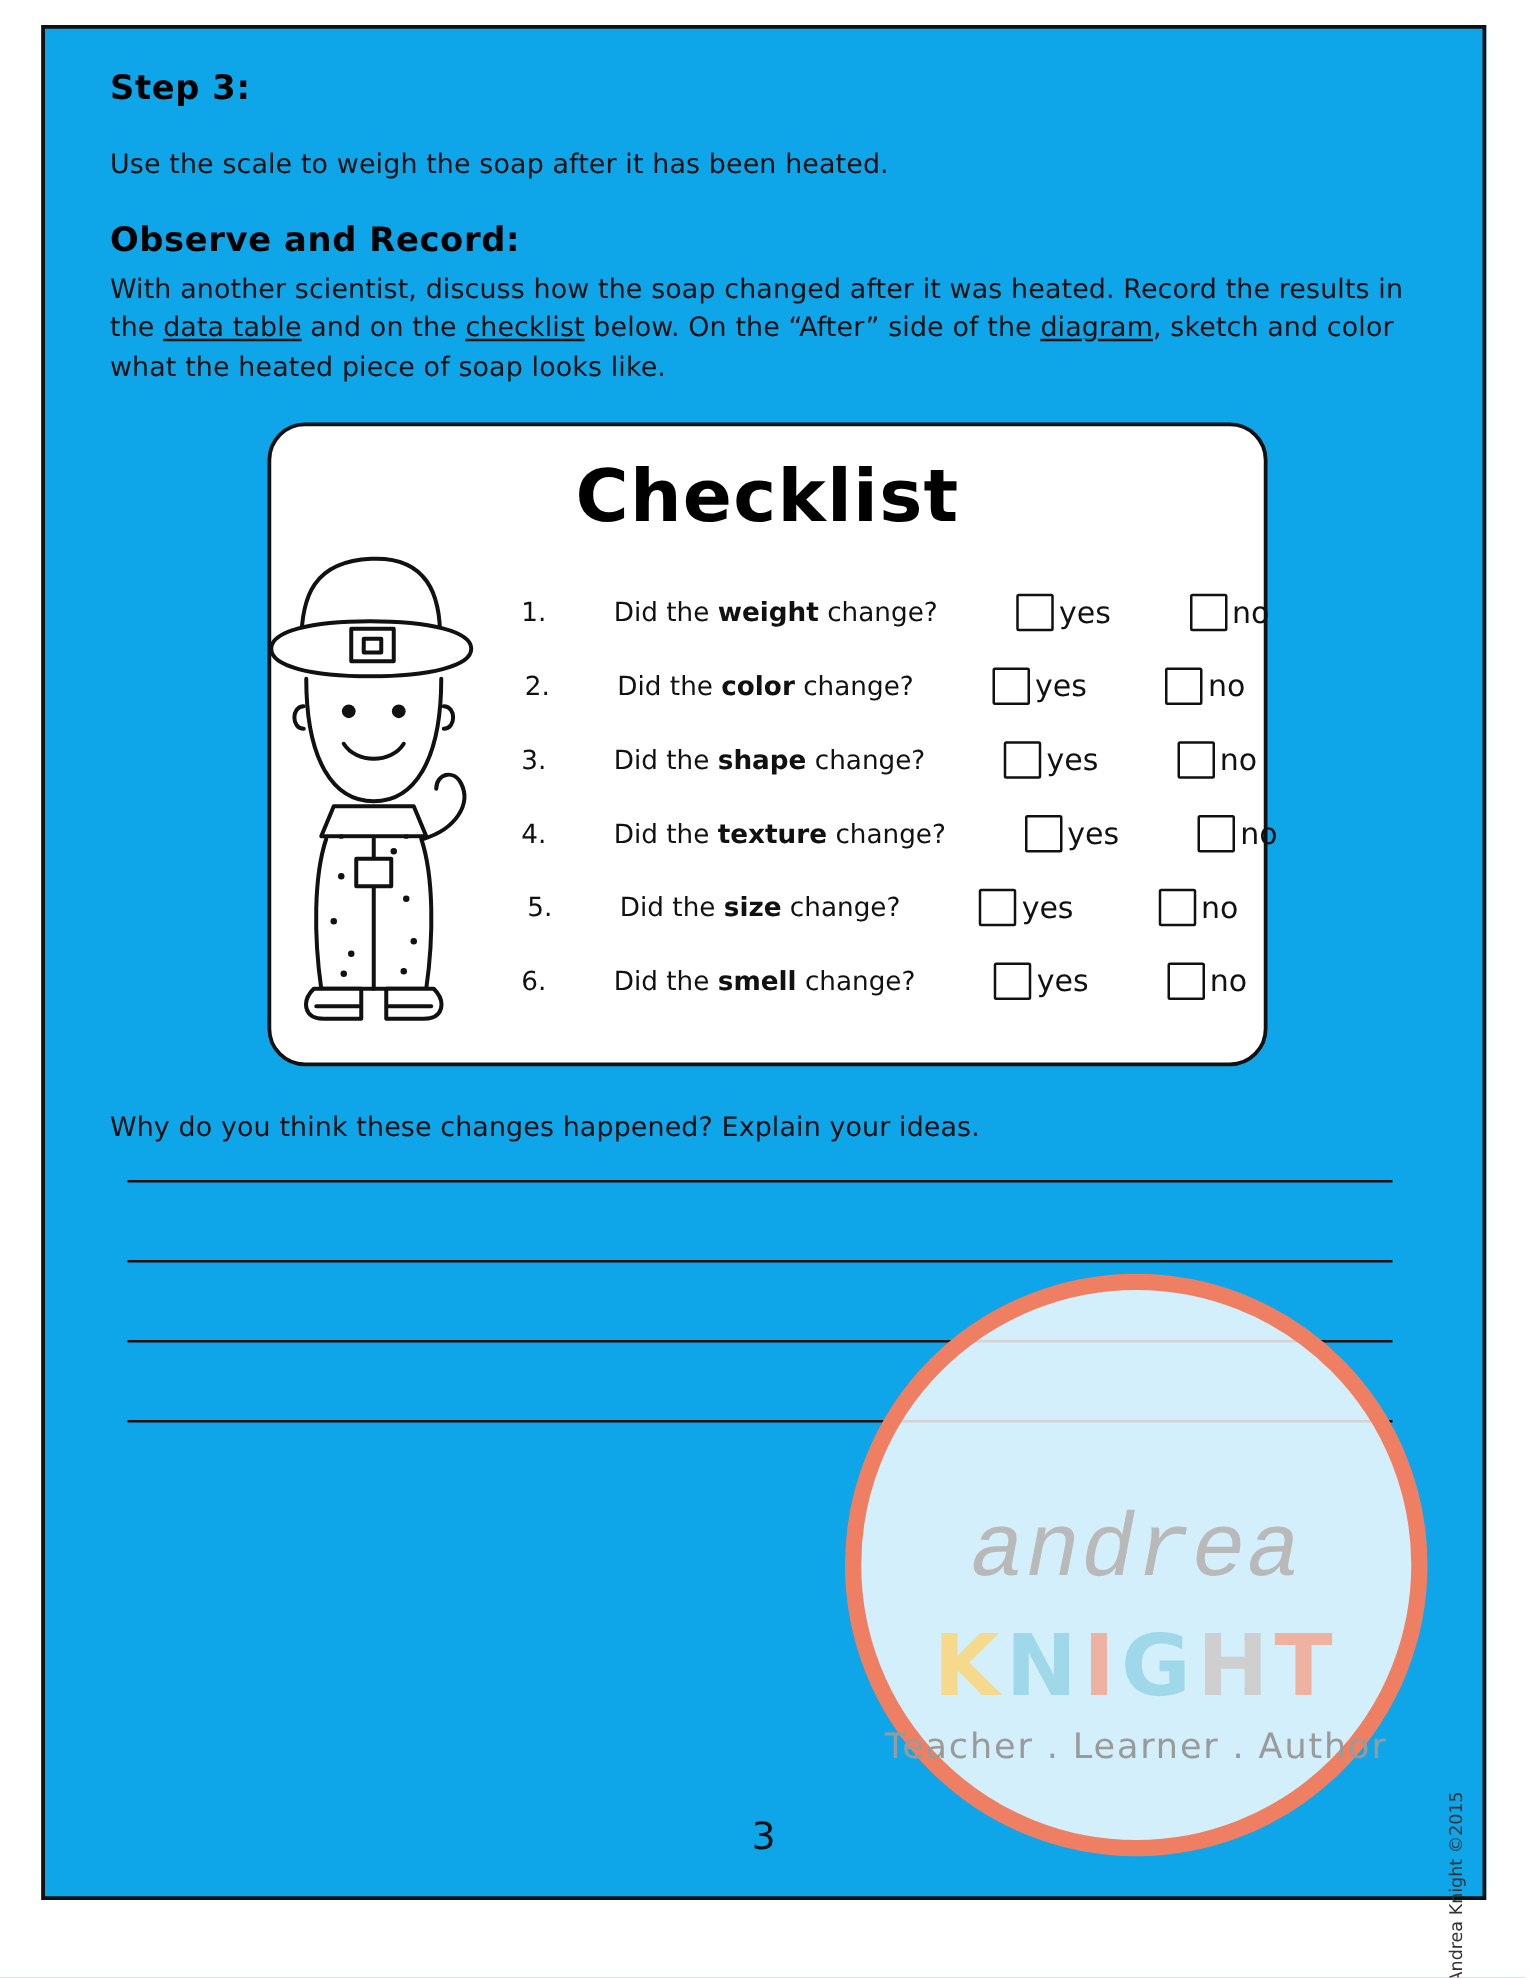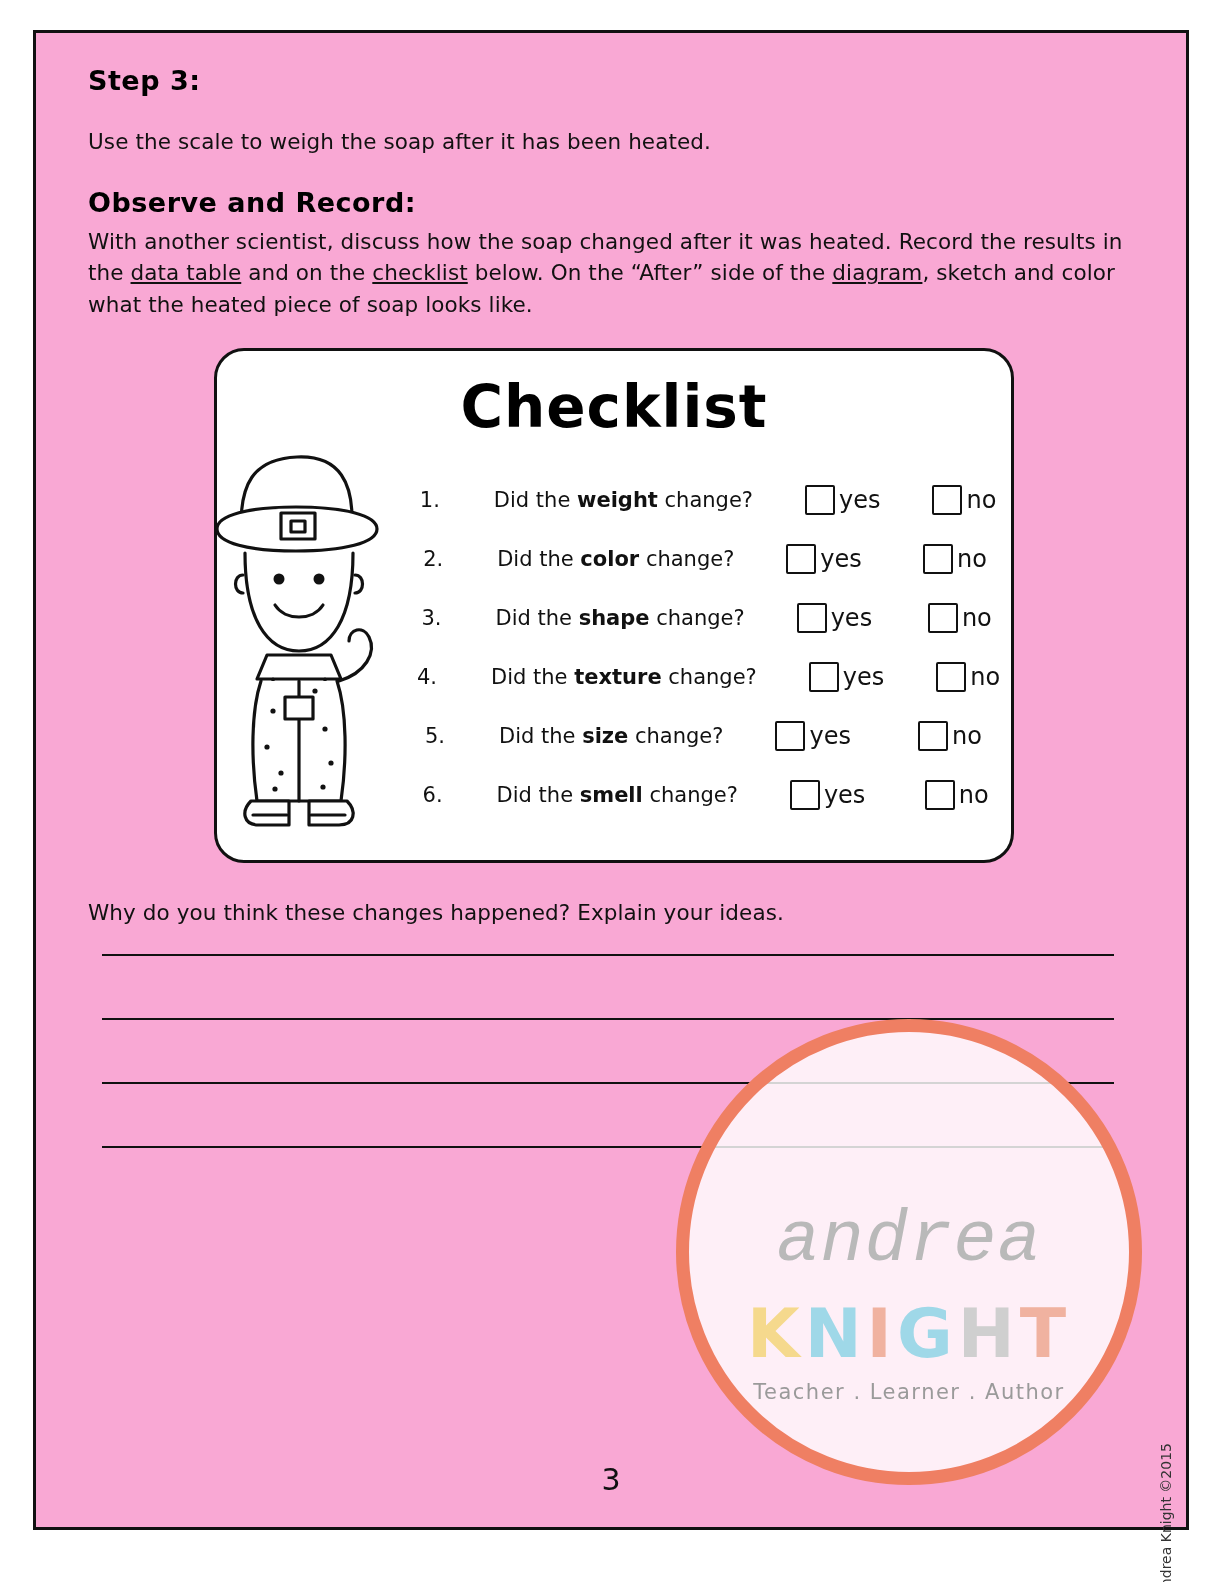--- a/index.html
+++ b/index.html
@@ -11,25 +11,25 @@
     width: 1224px;
     height: 1582px;
     font-family: "DejaVu Sans", sans-serif;
     color: #111;
     position: relative;
     overflow: hidden;
   }
   .page {
     position: absolute;
     left: 33px;
-    top: 30px;
+    top: 20px;
     width: 1156px;
     height: 1500px;
     border: 3px solid #111;
-    background: #f9a8d4;
+    background: #0ea5e9;
     box-sizing: border-box;
   }
   .content {
     position: absolute;
     left: 52px;
     top: 32px;
     width: 1052px;
   }
   h2.step {
     font-family: "DejaVu Sans", sans-serif;
@@ -106,21 +106,21 @@
     color: #111;
     white-space: nowrap;
     margin-left: 44px;
   }
   .row-q b {
     font-weight: bold;
   }
   .opt {
     display: flex;
     align-items: center;
-    margin-left: 8px;
+    margin-left: 19px;
     padding-left: 44px;
   }
   .opt.yes { width: 110px; }
   .opt.no { width: 96px; }
   .box {
     width: 30px;
     height: 30px;
     border: 2.5px solid #111;
     box-sizing: border-box;
     border-radius: 2px;
@@ -205,21 +205,21 @@
   .wm-knight span:nth-child(3) { color: #f0b2a0; }
   .wm-knight span:nth-child(4) { color: #9fd8e8; }
   .wm-knight span:nth-child(5) { color: #cfcfcf; }
   .wm-knight span:nth-child(6) { color: #f0b2a0; }
   .wm-tag {
     position: absolute;
     top: 348px;
     left: 0;
     right: 0;
     text-align: center;
-    font-size: 21px;
+    font-size: 28px;
     color: #9a9a9a;
     letter-spacing: 1.5px;
   }
 </style>
 </head>
 <body>
 
 <div class="page">
   <div class="content">
 

